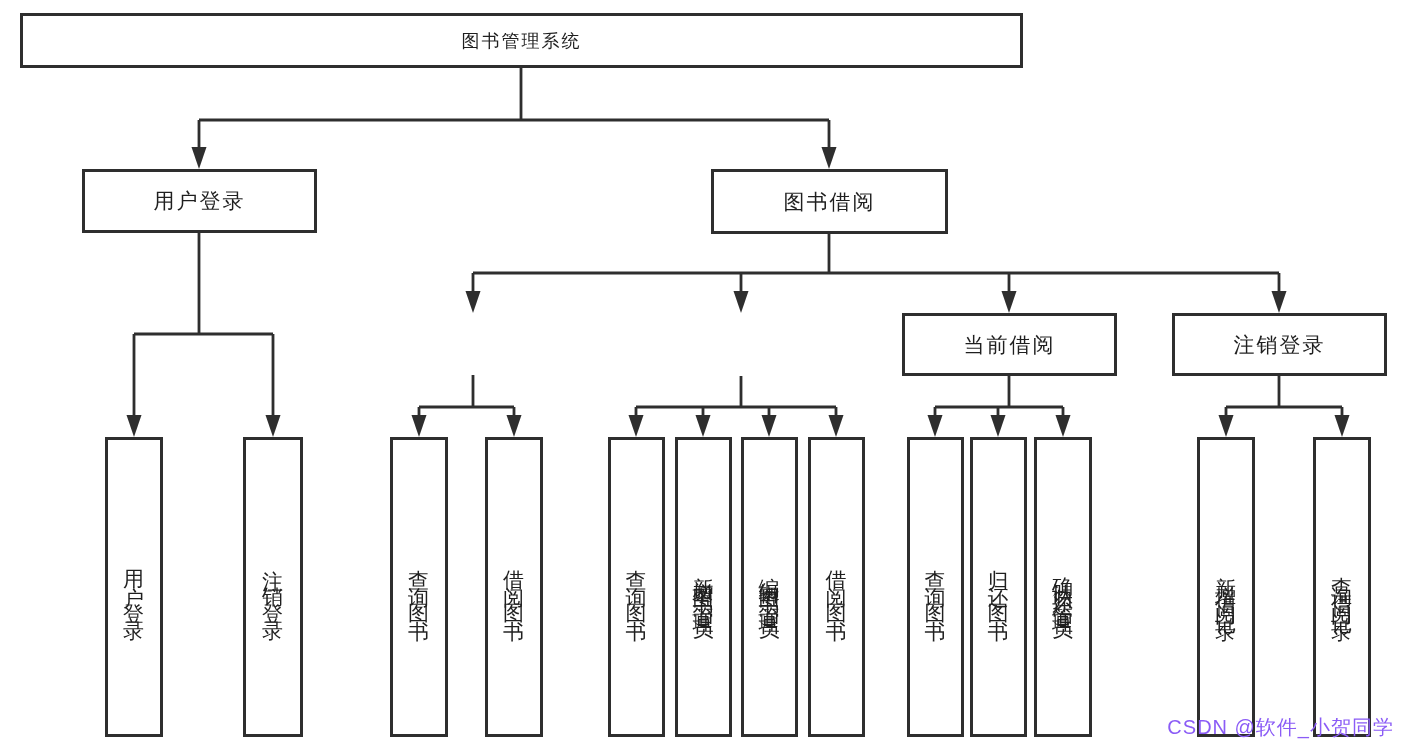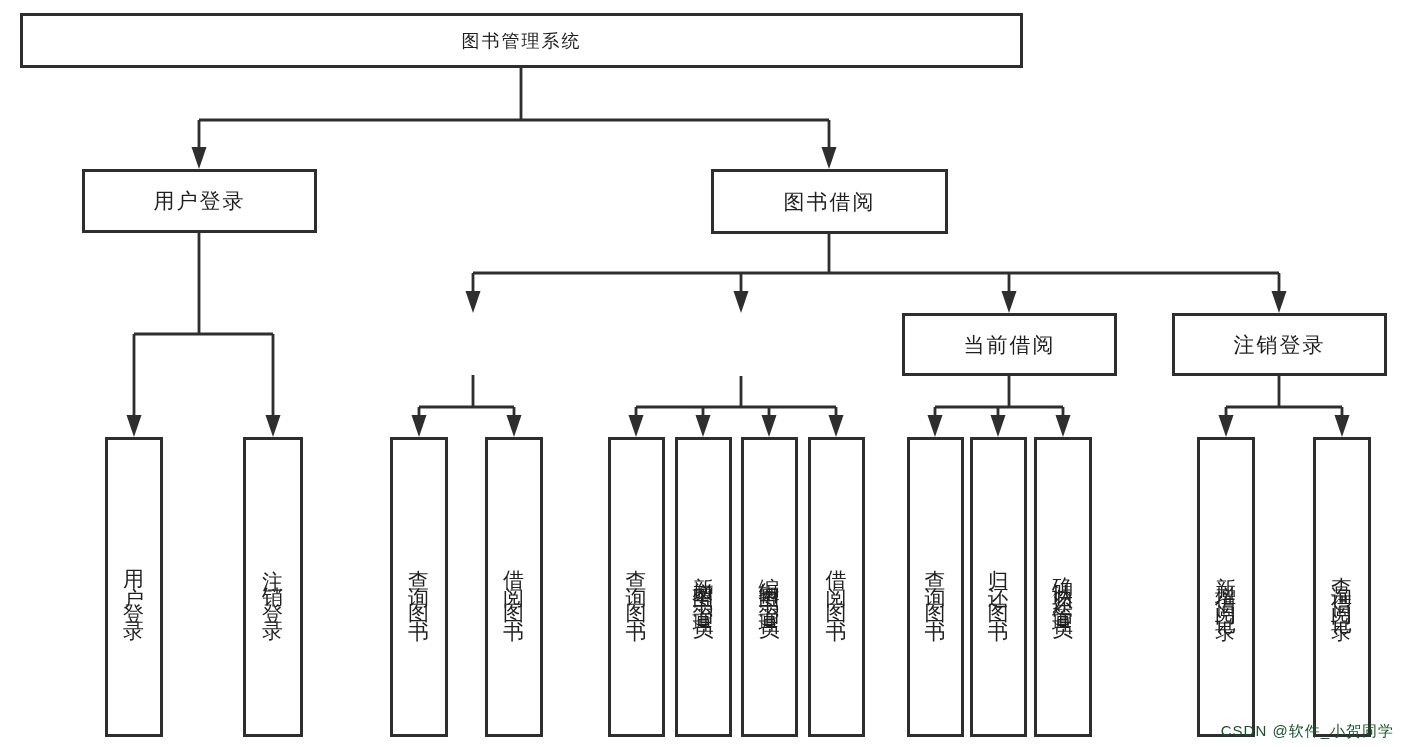--- a/index.html
+++ b/index.html
@@ -47,22 +47,22 @@
   }
 
   .sp4 { letter-spacing: 17px; }
   .sp6 { letter-spacing: 9px; }
   .sp9 { letter-spacing: 6px; }
 
   .watermark {
     position: absolute;
     right: 11px;
     bottom: 6px;
-    font-size: 15px;
-    color: #14532d;
+    font-size: 20px;
+    color: #8b5cf6;
     letter-spacing: 1px;
     white-space: nowrap;
     z-index: 5;
   }
 </style>
 </head>
 <body>
 
 <div class="canvas">
 

